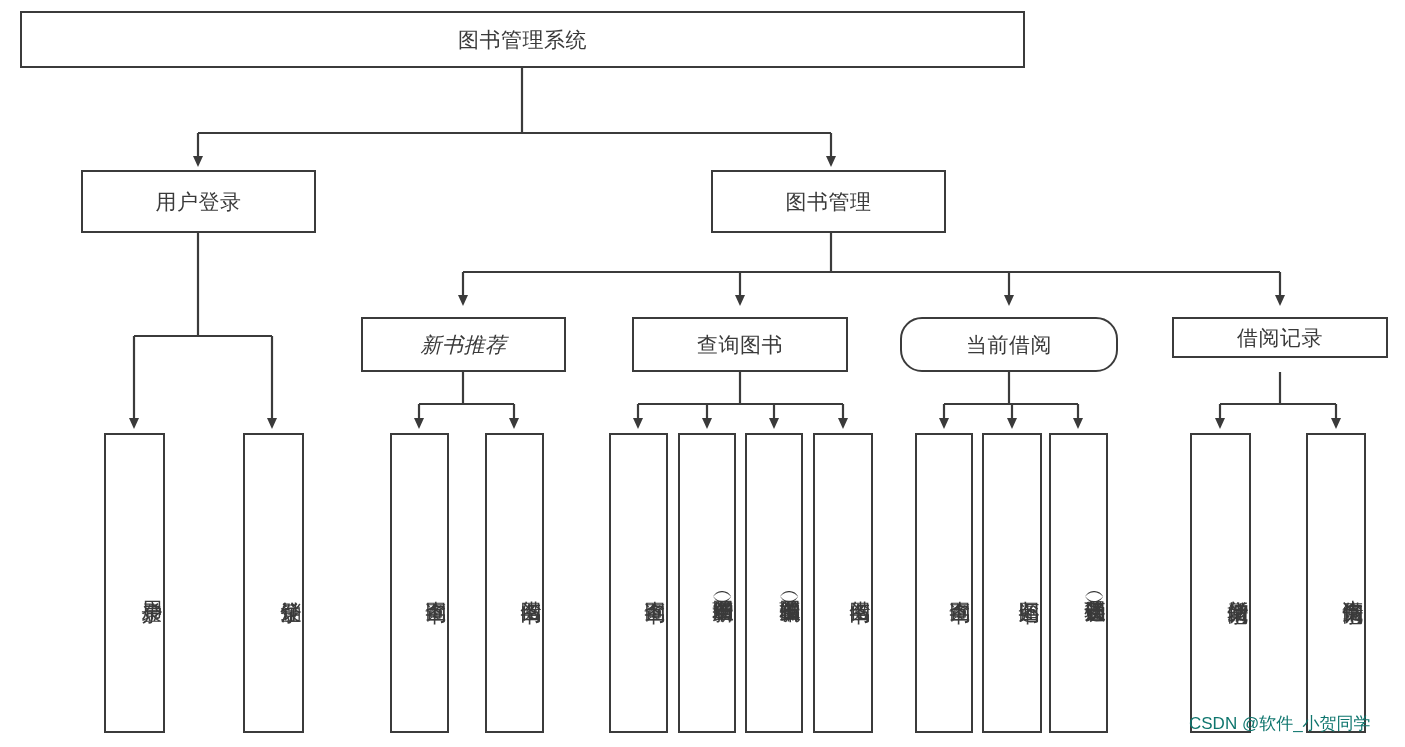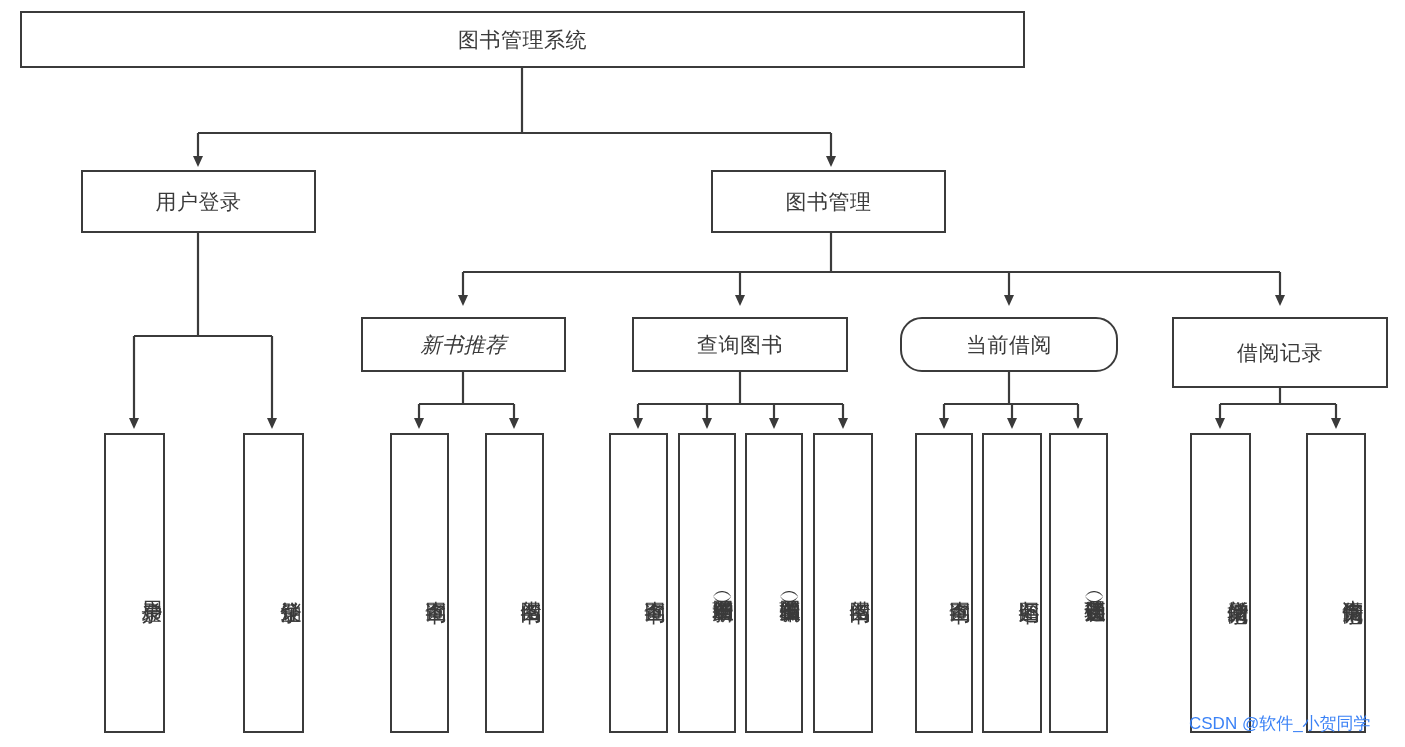--- a/index.html
+++ b/index.html
@@ -58,21 +58,21 @@
     display: block;
   }
   .node.vert.tight .vtext {
     letter-spacing: 0px;
   }
   .watermark {
     position: absolute;
     left: 1189px;
     top: 712px;
     font-size: 17px;
-    color: #3b82f6;
+    color: #0f766e;
     white-space: nowrap;
     font-family: "Liberation Sans", "DejaVu Sans", sans-serif;
   }
 </style>
 </head>
 <body>
 
 <div id="diagram-root">
 
   <svg class="connectors" viewBox="0 0 1405 747">
@@ -130,21 +130,21 @@
   <div class="node horiz" style="left:81px; top:170px; width:235px; height:63px;">用户登录</div>
 
   <div class="node horiz" style="left:711px; top:170px; width:235px; height:63px;">图书管理</div>
 
   <div class="node horiz" style="left:361px; top:317px; width:205px; height:55px;font-style:italic;">新书推荐</div>
 
   <div class="node horiz" style="left:632px; top:317px; width:216px; height:55px;">查询图书</div>
 
   <div class="node horiz" style="left:900px; top:317px; width:218px; height:55px;border-radius:22px;">当前借阅</div>
 
-  <div class="node horiz" style="left:1172px; top:317px; width:216px; height:71px;">借阅记录</div>
+  <div class="node horiz" style="left:1172px; top:317px; width:216px; height:41px;">借阅记录</div>
 
   <div class="node vert" style="left:104px; top:433px; width:61px; height:300px;">
     <span class="vtext">用户登录</span>
   </div>
   <div class="node vert" style="left:243px; top:433px; width:61px; height:300px;">
     <span class="vtext">注销登录</span>
   </div>
 
   <div class="node vert" style="left:390px; top:433px; width:59px; height:300px;">
     <span class="vtext">查询图书</span>

